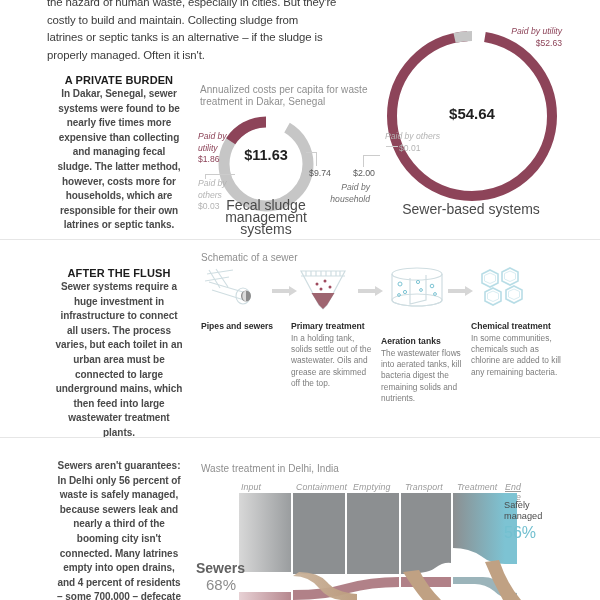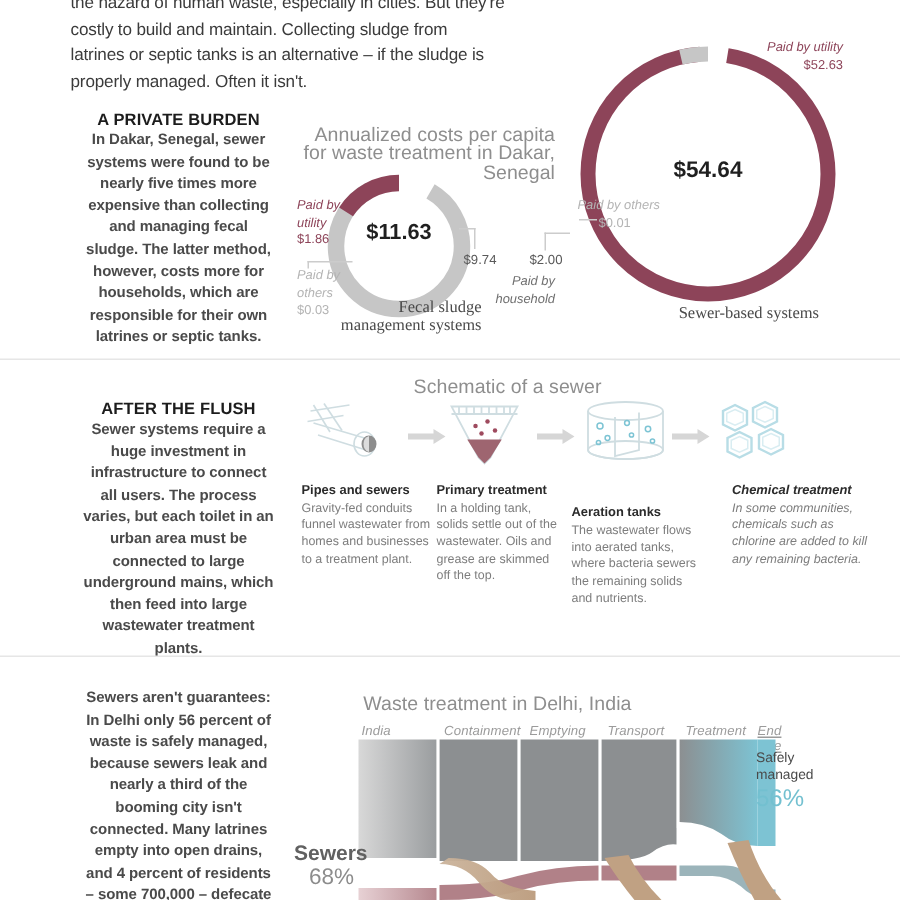--- a/index.html
+++ b/index.html
@@ -23,43 +23,42 @@
     font-size: 11px; font-weight: bold; color: #1c1c1c;
     letter-spacing: 0.1px; margin: 0 0 1px 0;
   }
   .sec-body {
     font-size: 10px; line-height: 14.6px; color: #4a4a4a;
     letter-spacing: -0.05px;
     font-weight: bold;
   }
   .col-left { position: absolute; left: 55px; width: 128px; text-align: center; }
   .chart-title {
-    font-size: 13px; color: #8e8e8e; line-height: 12.4px;
+    font-size: 10px; color: #8e8e8e; line-height: 12.4px;
     letter-spacing: 0.05px;
-    text-align: right;
   }
   .divider {
     position: absolute; left: 0; width: 600px; height: 1px;
     background: #e6e6e6;
   }
 
   
   .dlabel { position: absolute; line-height: 11.6px; }
   .dlabel .it { font-style: italic; }
   .lab-maroon { color: #8d4459; font-size: 8.6px; }
   .lab-gray { color: #b4b4b4; font-size: 8.6px; }
   .lab-dark { color: #6f6f6f; font-size: 8.6px; }
   .lab-val { color: #5a5a5a; font-size: 8.8px; }
   .donut-center {
     position: absolute; font-weight: bold; color: #1f1f1f;
     text-align: center;
   }
   .donut-caption {
-    position: absolute; text-align: right; font-size: 11px;
-    color: #4a4a4a; line-height: 12px; font-family: Liberation Serif, serif;
+    position: absolute; text-align: center; font-size: 14px;
+    color: #4a4a4a; line-height: 12px;
   }
   .leader { position: absolute; background: #cccccc; }
 
   
   .flow-step { position: absolute; width: 86px; }
   .flow-head {
     font-size: 8.6px; font-weight: bold; color: #2b2b2b;
     line-height: 11px; margin-bottom: 1px;
   }
   .flow-body { font-size: 8.3px; line-height: 11.2px; color: #7d7d7d; }
@@ -225,44 +224,43 @@
   </svg>
   <svg style="position:absolute; left:358px; top:286px;" width="26" height="10" viewBox="0 0 26 10">
     <path d="M0 3 L17 3 L17 0 L25 5 L17 10 L17 7 L0 7 Z" fill="#d6d6d6"></path>
   </svg>
   <svg style="position:absolute; left:448px; top:286px;" width="26" height="10" viewBox="0 0 26 10">
     <path d="M0 3 L17 3 L17 0 L25 5 L17 10 L17 7 L0 7 Z" fill="#d6d6d6"></path>
   </svg>
 
   <div class="flow-step" style="left:201px; top:321px;">
     <div class="flow-head">Pipes and sewers</div>
-    <div class="flow-body">Gravity-fed conduits funnel wastewater from homes and businesses to a treatment plant.</div>
   </div>
   <div class="flow-step" style="left:291px; top:321px;">
     <div class="flow-head">Primary treatment</div>
     <div class="flow-body">In a holding tank, solids settle out of the wastewater. Oils and grease are skimmed off the top.</div>
   </div>
   <div class="flow-step" style="left:381px; top:336px;">
     <div class="flow-head">Aeration tanks</div>
-    <div class="flow-body">The wastewater flows into aerated tanks, where bacteria sewers the remaining solids and nutrients.</div>
-  </div>
-  <div class="flow-step" style="left:488px; top:321px; width:92px;font-style:italic;">
+    <div class="flow-body">The wastewater flows into aerated tanks, kill bacteria digest the remaining solids and nutrients.</div>
+  </div>
+  <div class="flow-step" style="left:471px; top:321px; width:92px;">
     <div class="flow-head">Chemical treatment</div>
     <div class="flow-body">In some communities, chemicals such as chlorine are added to kill any remaining bacteria.</div>
   </div>
 
   <div class="divider" style="top:437px;"></div>
 
   <div class="col-left" style="top:459px;">
     <div class="sec-body">Sewers aren't guarantees: In Delhi only 56 percent of waste is safely managed, because sewers leak and nearly a third of the booming city isn't connected. Many latrines empty into open drains, and 4 percent of residents – some 700,000 – defecate outdoors.</div>
   </div>
 
   <div class="chart-title" style="position:absolute; left:201px; top:463px; width:220px;">Waste treatment in Delhi, India</div>
 
-  <div class="sankey-col-head" style="left:241px; top:482px;">India</div>
+  <div class="sankey-col-head" style="left:241px; top:482px;">Input</div>
   <div class="sankey-col-head" style="left:296px; top:482px;">Containment</div>
   <div class="sankey-col-head" style="left:353px; top:482px;">Emptying</div>
   <div class="sankey-col-head" style="left:405px; top:482px;">Transport</div>
   <div class="sankey-col-head" style="left:457px; top:482px;">Treatment</div>
   <div class="sankey-col-head" style="left:505px; top:482px;text-decoration:underline;">End Use</div>
 
   <svg style="position:absolute; left:195px; top:492px;" width="405" height="108" viewBox="0 0 405 108">
     <defs>
       <linearGradient id="gradInput" x1="0" y1="0" x2="1" y2="0">
         <stop offset="0%" stop-color="#d8d8d8"></stop>

